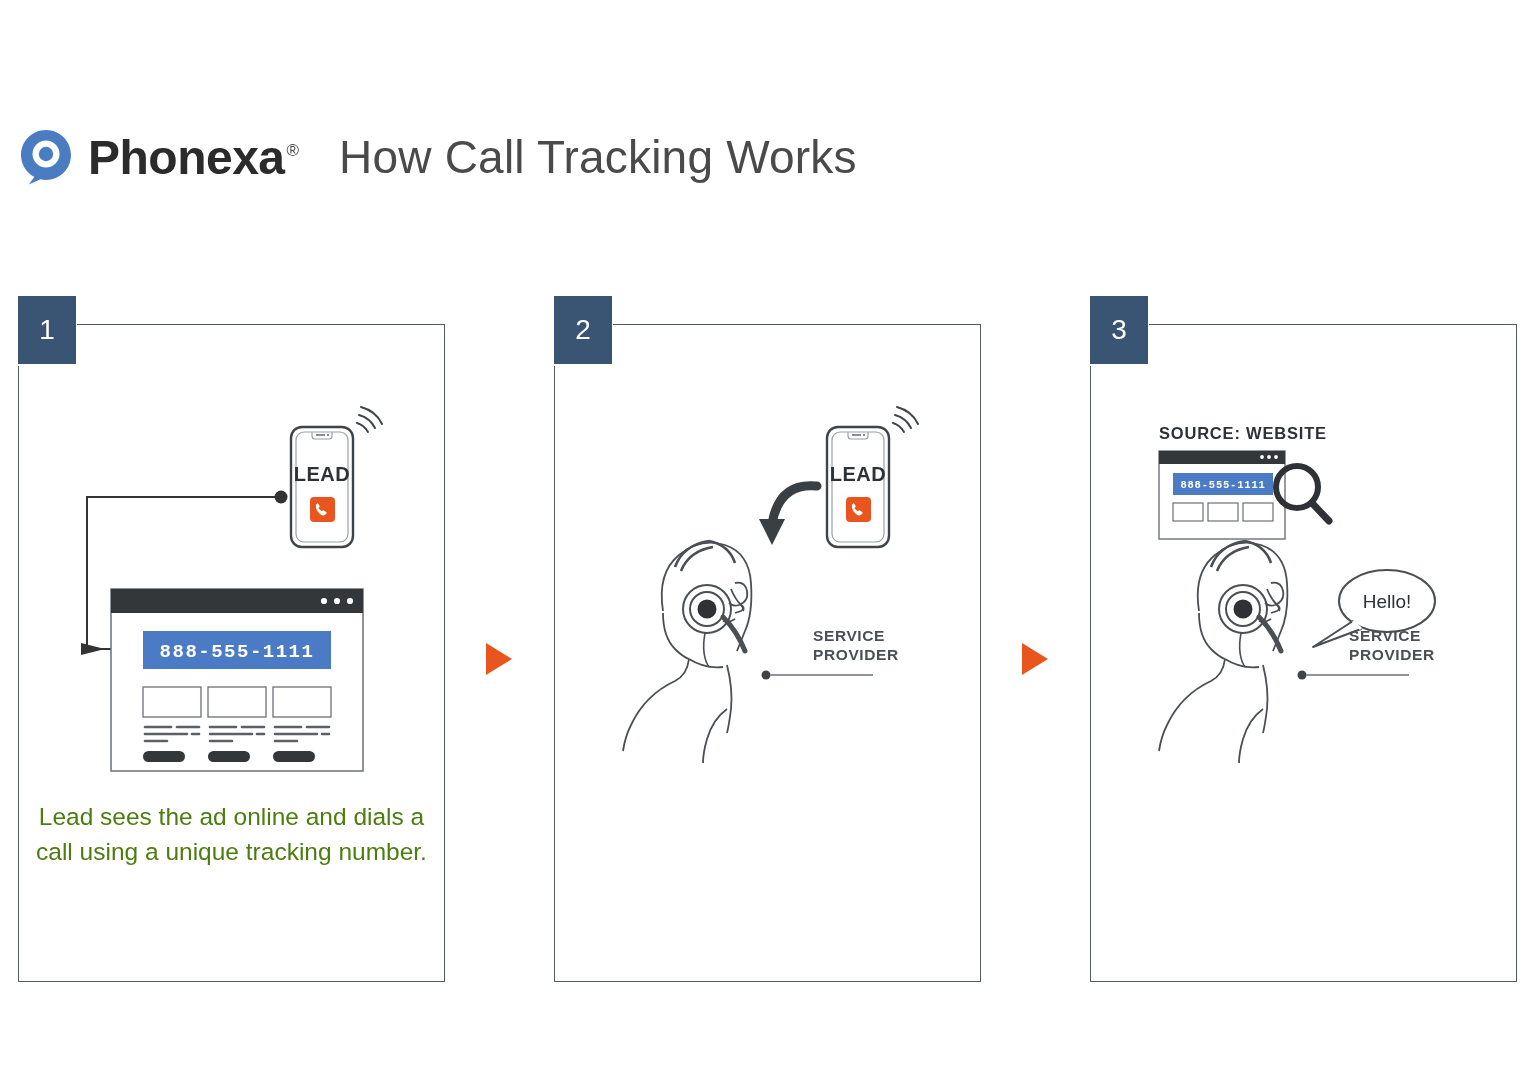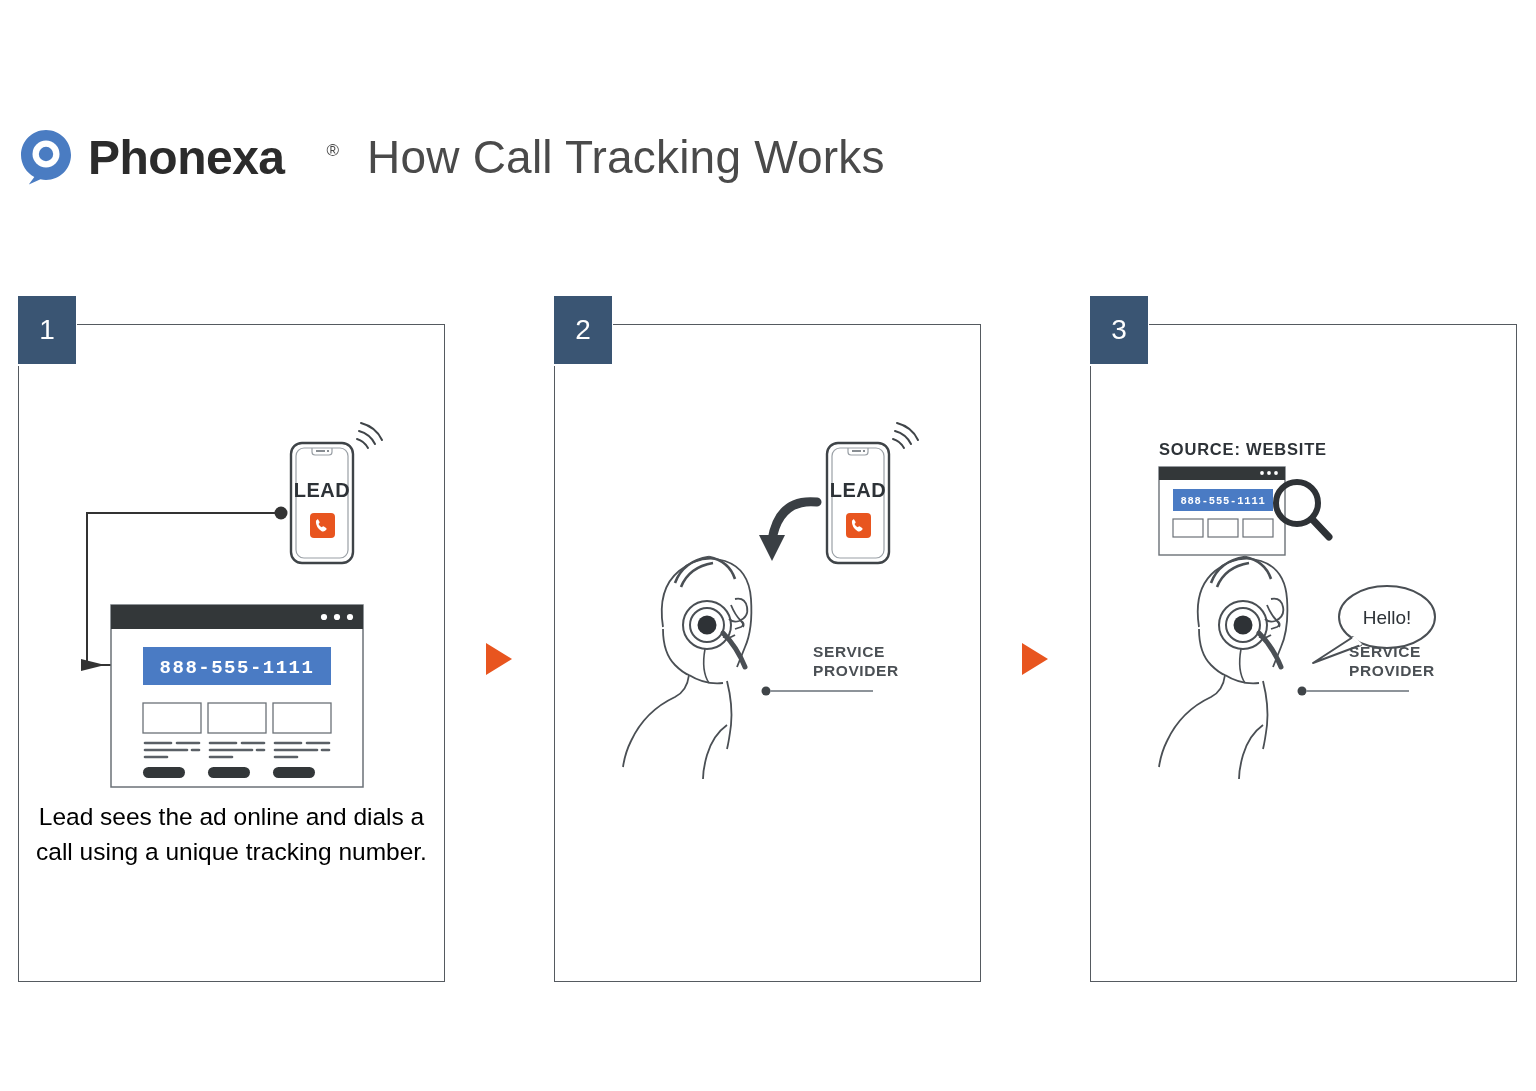--- a/index.html
+++ b/index.html
@@ -7,24 +7,24 @@
     width: 1536px; height: 1091px;
     background: #ffffff;
     font-family: "Liberation Sans", sans-serif;
     overflow: hidden;
   }
   .page { position: relative; width: 1536px; height: 1091px; background: #fff; }
 
   
   .header { position: absolute; left: 18px; top: 128px; display: flex; align-items: center; gap: 14px; }
   .logo-mark { width: 56px; height: 58px; flex: none; }
-  .brand-wrap { display: flex; align-items: baseline; gap: 40px; }
+  .brand-wrap { display: flex; align-items: baseline; }
   .brand-name { font-size: 48px; font-weight: bold; color: #2b2b2b; letter-spacing: -0.5px; }
   .brand-reg { font-size: 17px; color: #4a4a4a; margin-left: 2px; position: relative; top: -18px; }
-  .header-title { font-size: 46px; color: #4a4a4a; font-weight: 400; letter-spacing: 0.2px; margin-left: 14px; }
+  .header-title { font-size: 46px; color: #4a4a4a; font-weight: 400; letter-spacing: 0.2px; margin-left: 26px; }
 
   
   .panels { position: absolute; left: 0; top: 296px; width: 1536px; height: 690px; }
 
   .panel { position: absolute; top: 28px; width: 427px; height: 658px;
            border: 1.5px solid #555a60; background: #fff; }
   .panel.p1 { left: 18px; }
   .panel.p2 { left: 554px; }
   .panel.p3 { left: 1090px; }
 
@@ -40,25 +40,25 @@
   .badge-mask.m1 { left: 17px; }
   .badge-mask.m2 { left: 553px; }
   .badge-mask.m3 { left: 1089px; }
 
   .arrow-sep { position: absolute; top: 347px; width: 0; height: 0;
                border-top: 16px solid transparent; border-bottom: 16px solid transparent;
                border-left: 26px solid #e8551f; }
   .arrow-sep.a1 { left: 486px; }
   .arrow-sep.a2 { left: 1022px; }
 
-  .art { position: absolute; left: 0; top: 42px; width: 100%; height: 430px; }
+  .art { position: absolute; left: 0; top: 26px; width: 100%; height: 430px; }
 
   .caption { position: absolute; left: 16px; right: 16px; top: 474px;
              text-align: center; font-size: 24.5px; line-height: 35px;
-             color: #000000; font-weight: 400; }
+             color: #4d7c0f; font-weight: 400; }
 </style>
 </head>
 <body>
 
 <div class="page">
 
   <div class="header">
     <svg class="logo-mark" viewBox="0 0 56 58">
       <path d="M28 2 C14.2 2 3 13.2 3 27 C3 36.5 8.4 44.8 16.3 48.9 L10.8 56.5 L22.5 51.3 C24.3 51.7 26.1 52 28 52 C41.8 52 53 40.8 53 27 C53 13.2 41.8 2 28 2 Z" fill="#4a7cc2"></path>
       <circle cx="28" cy="26" r="13.5" fill="#ffffff"></circle>

